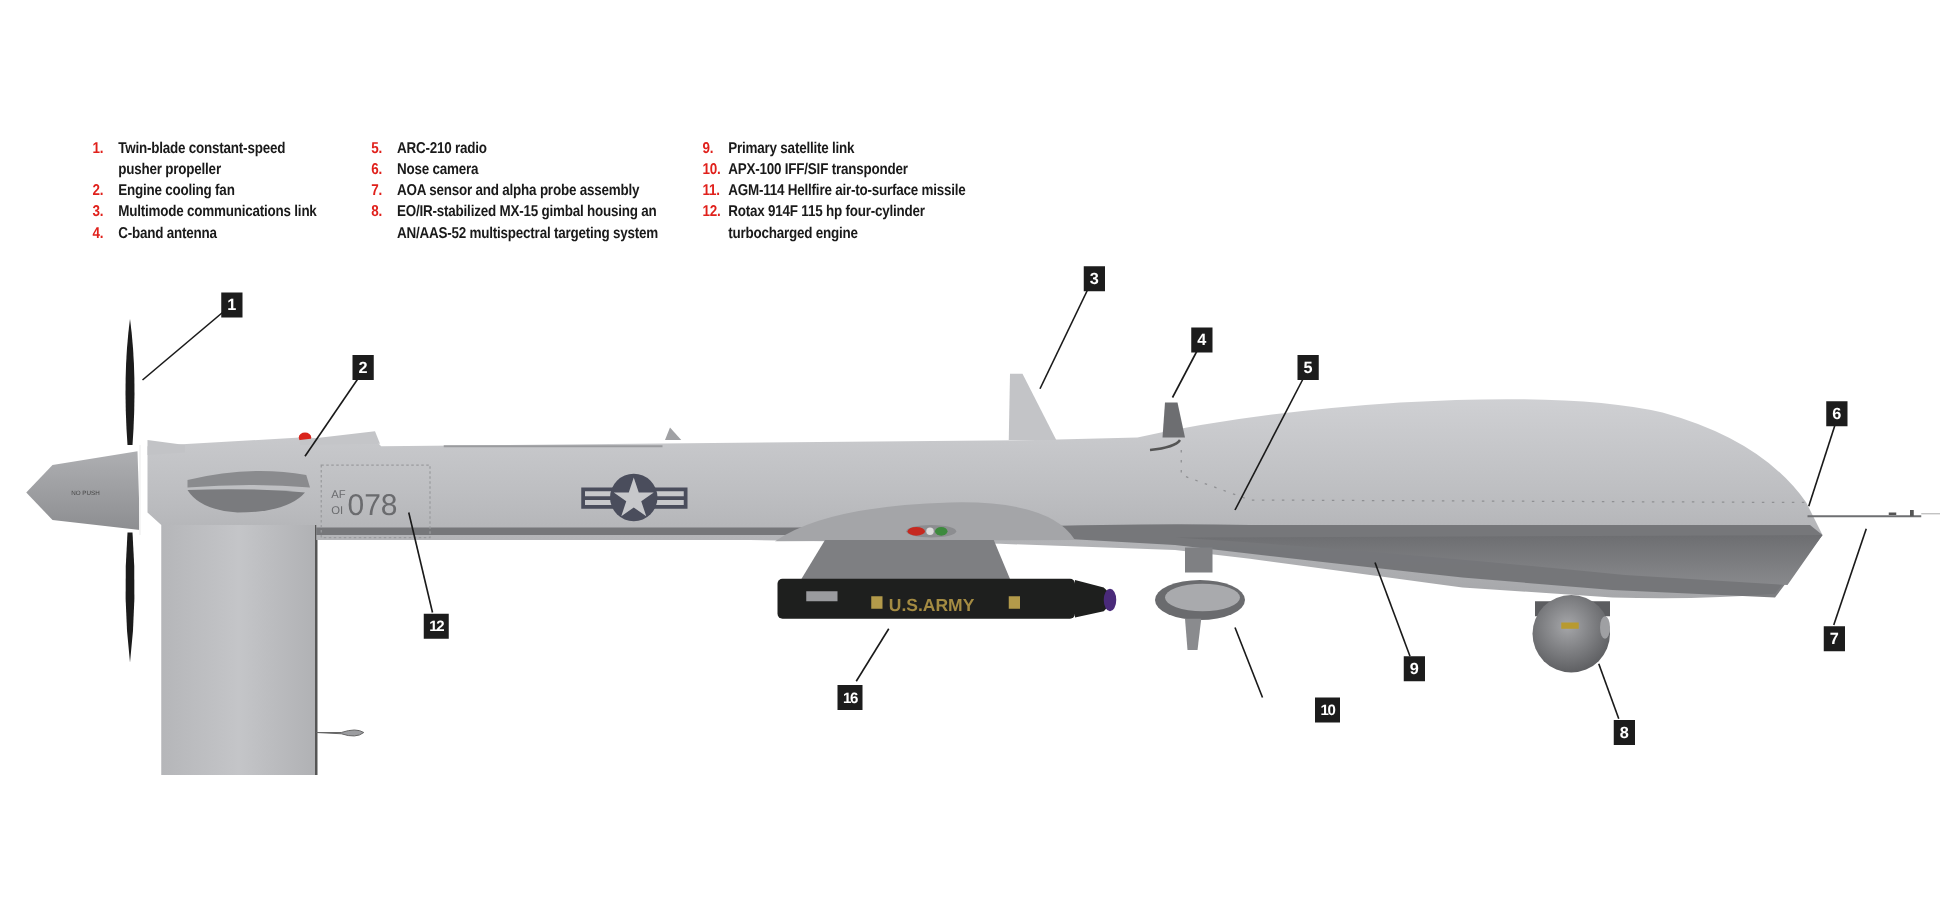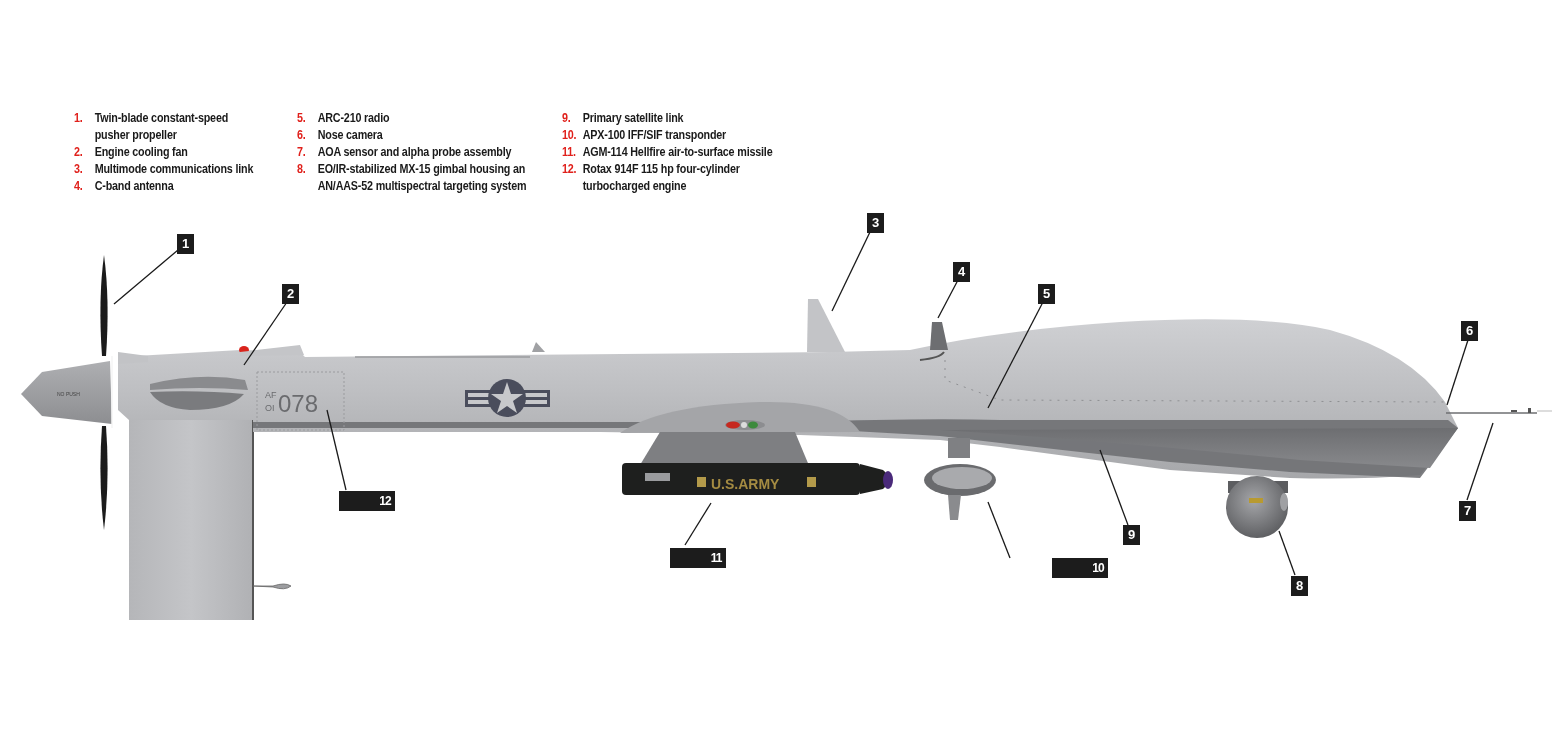--- a/index.html
+++ b/index.html
@@ -5,21 +5,21 @@
   html, body { margin: 0; padding: 0; background: #ffffff; }
   body { width: 1568px; height: 733px; position: relative; overflow: hidden; font-family: "Liberation Sans", sans-serif; }
   .legend-col { position: absolute; top: 110px; }
   .legend-item { display: flex; font-family: "Liberation Sans", sans-serif; font-weight: bold; font-size: 12.5px; line-height: 17px; color: #1a1a1a; letter-spacing: -0.2px; transform: scaleX(0.86); transform-origin: left top; white-space: nowrap; }
   .legend-num { color: #e0201b; width: 24px; flex: none; }
   .legend-text { white-space: pre-line; }
   #col1 { left: 74px; }
   #col2 { left: 297px; }
   #col3 { left: 562px; }
   .callout { position: absolute; width: 17px; height: 20px; background: #1c1c1c; color: #fff; font-family: "Liberation Sans", sans-serif; font-weight: bold; font-size: 13px; line-height: 20px; text-align: center; }
-  .callout.wide { width: 20px; font-size: 12px; letter-spacing: -1px; padding-left: 36px; }
+  .callout.wide { width: 20px; font-size: 12px; letter-spacing: -1px; }
   svg#drone { position: absolute; left: 0; top: 0; }
 </style>
 </head>
 <body>
 
 <div class="legend-col" id="col1">
   <div class="legend-item">
       <span class="legend-num">1.</span>
       <span class="legend-text">Twin-blade constant-speed
 pusher propeller</span>
@@ -226,14 +226,14 @@
 <div class="callout" style="left:177px;top:234px;">1</div>
 <div class="callout" style="left:282px;top:284px;">2</div>
 <div class="callout" style="left:867px;top:213px;">3</div>
 <div class="callout" style="left:953px;top:262px;">4</div>
 <div class="callout" style="left:1038px;top:284px;">5</div>
 <div class="callout" style="left:1461px;top:321px;">6</div>
 <div class="callout" style="left:1459px;top:501px;">7</div>
 <div class="callout" style="left:1291px;top:576px;">8</div>
 <div class="callout" style="left:1123px;top:525px;">9</div>
 <div class="callout wide" style="left:1052px;top:558px;">10</div>
-<div class="callout wide" style="left:670px;top:548px;">11</div>
+<div class="callout wide" style="left:670px;top:548px;">16</div>
 <div class="callout wide" style="left:339px;top:491px;">12</div>
 
 </body></html>

